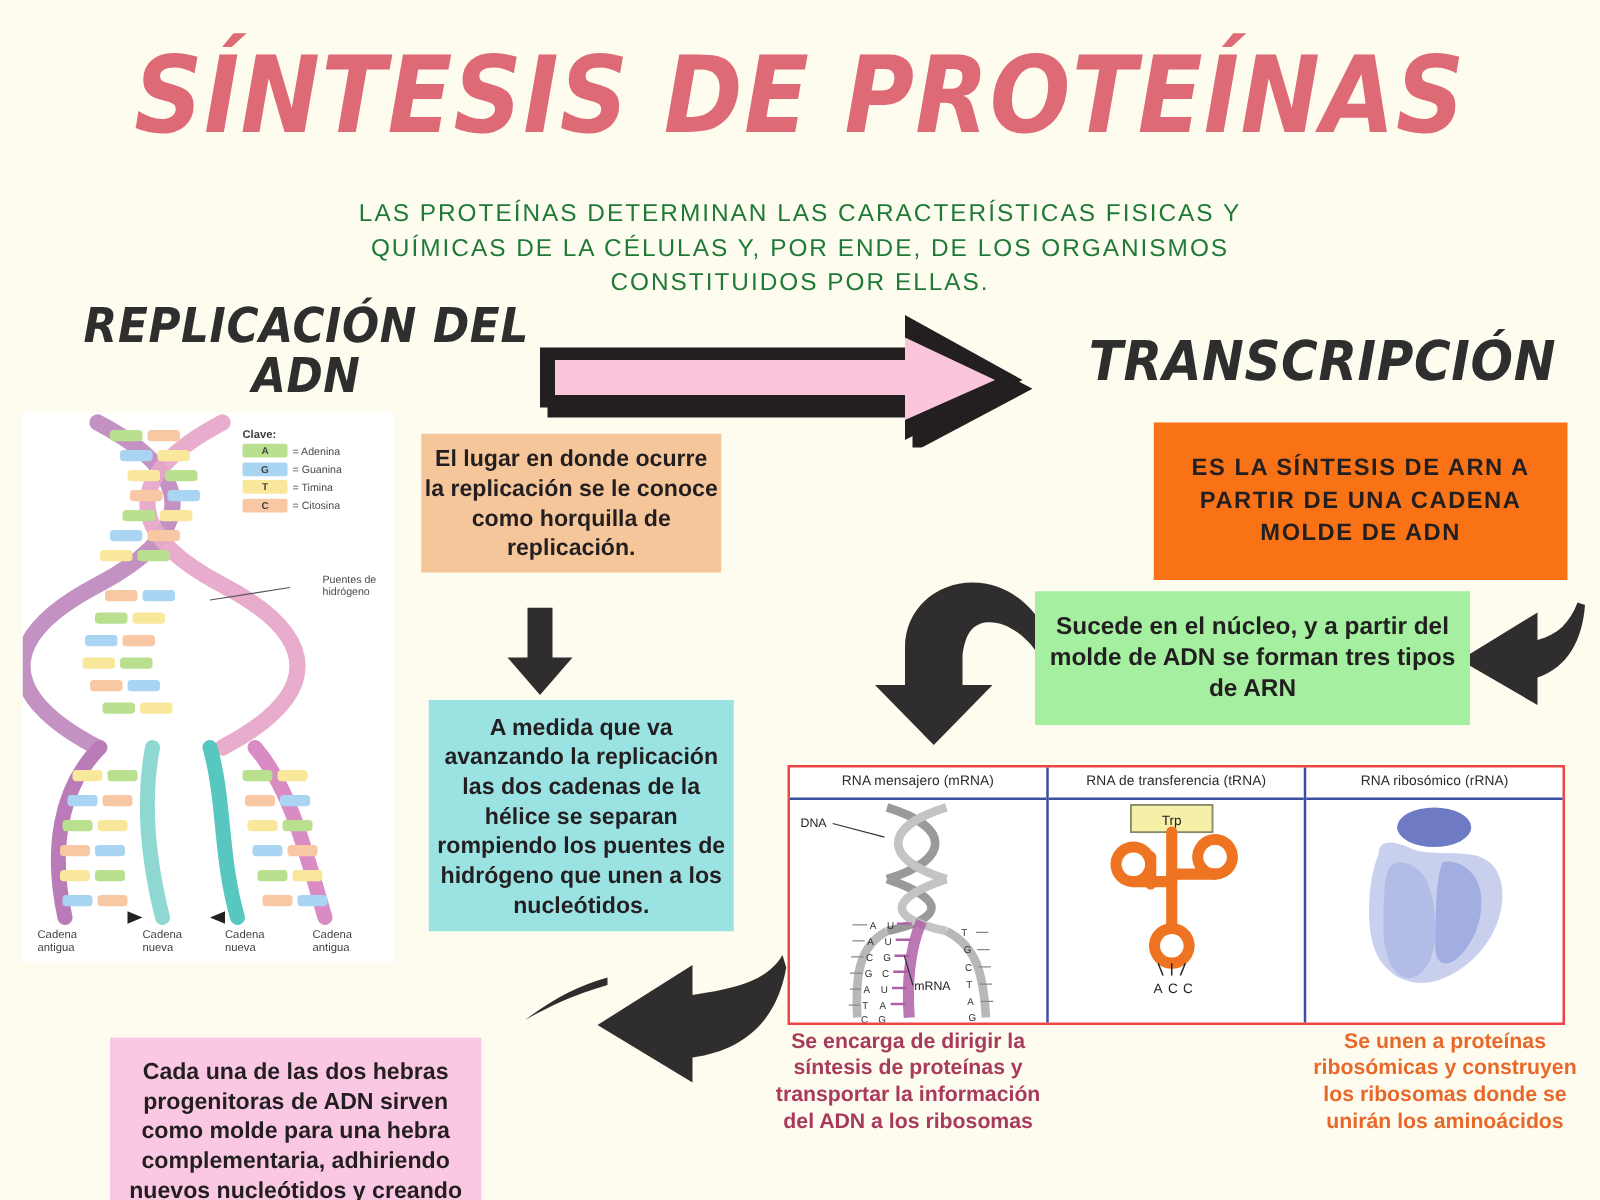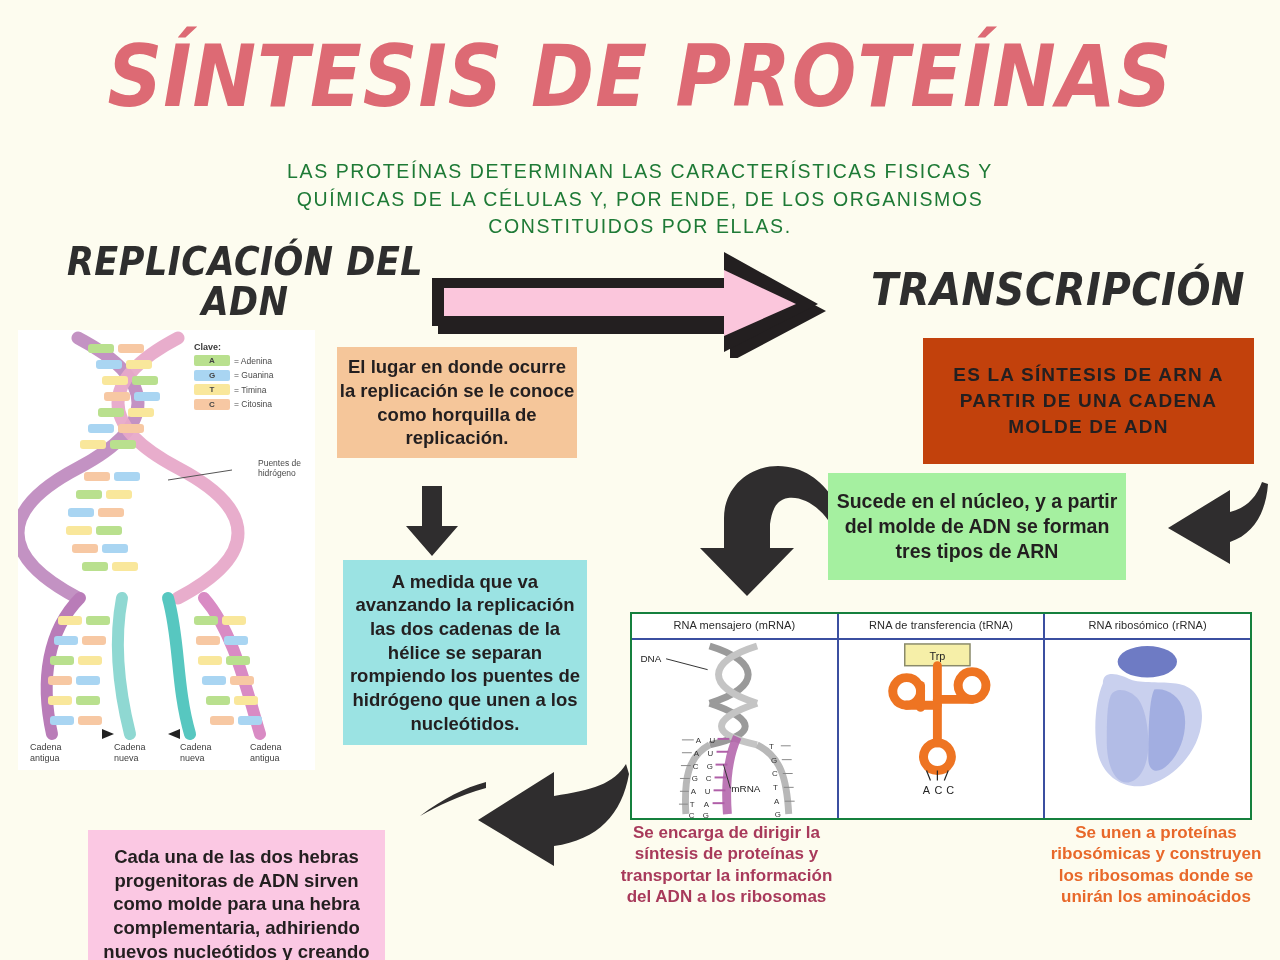--- a/index.html
+++ b/index.html
@@ -81,27 +81,27 @@
     font-size:18.5px;
   }
   #box-hebras {
     left:88px; top:782px; width:297px; height:172px;
     background:#FBC8E3;
     font-size:18.5px;
     margin-top:48px;
   }
   #box-essintesis {
     left:923px; top:338px; width:331px; height:126px;
-    background:#c2410c;
+    background:#f97316;
     font-size:19px;
     letter-spacing:1.2px;
     line-height:1.36;
   }
   #box-nucleo {
-    left:828px; top:473px; width:298px; height:107px;
+    left:828px; top:473px; width:348px; height:107px;
     background:#A5F0A0;
     font-size:19.5px;
   }
 
   
   #arrow-pink { left:424px; top:252px; width:402px; height:106px; }
 
   
   #arrow-down-left { left:404px; top:486px; width:56px; height:72px; }
   #arrow-curve-down { left:690px; top:462px; width:150px; height:140px; }
@@ -133,21 +133,21 @@
   }
   .dna-bottom-lbl {
     position:absolute; bottom:6px;
     font-size:9px; color:#3f3f3f; line-height:1.2; text-align:left;
   }
 
   
   #rna-figure {
     left:630px; top:612px; width:622px; height:208px;
     background:#FFFFFF;
-    border:2px solid #15803d;
+    border:2px solid #ef4444;
     display:flex;
   }
   .rna-panel {
     flex:1; position:relative;
     border-right:2px solid #3B4FA0;
   }
   .rna-panel:last-child { border-right:none; }
   .rna-panel .rp-title {
     text-align:center;
     font-size:11px;

